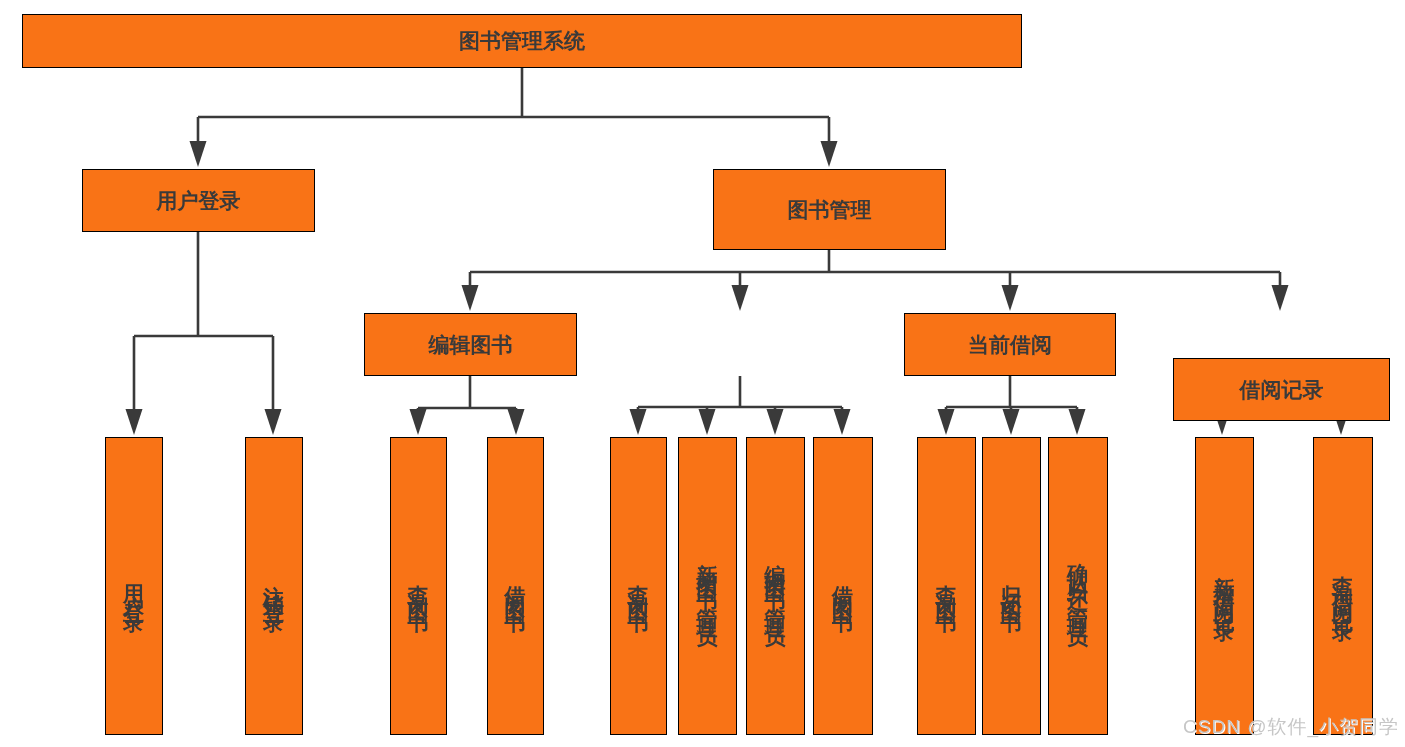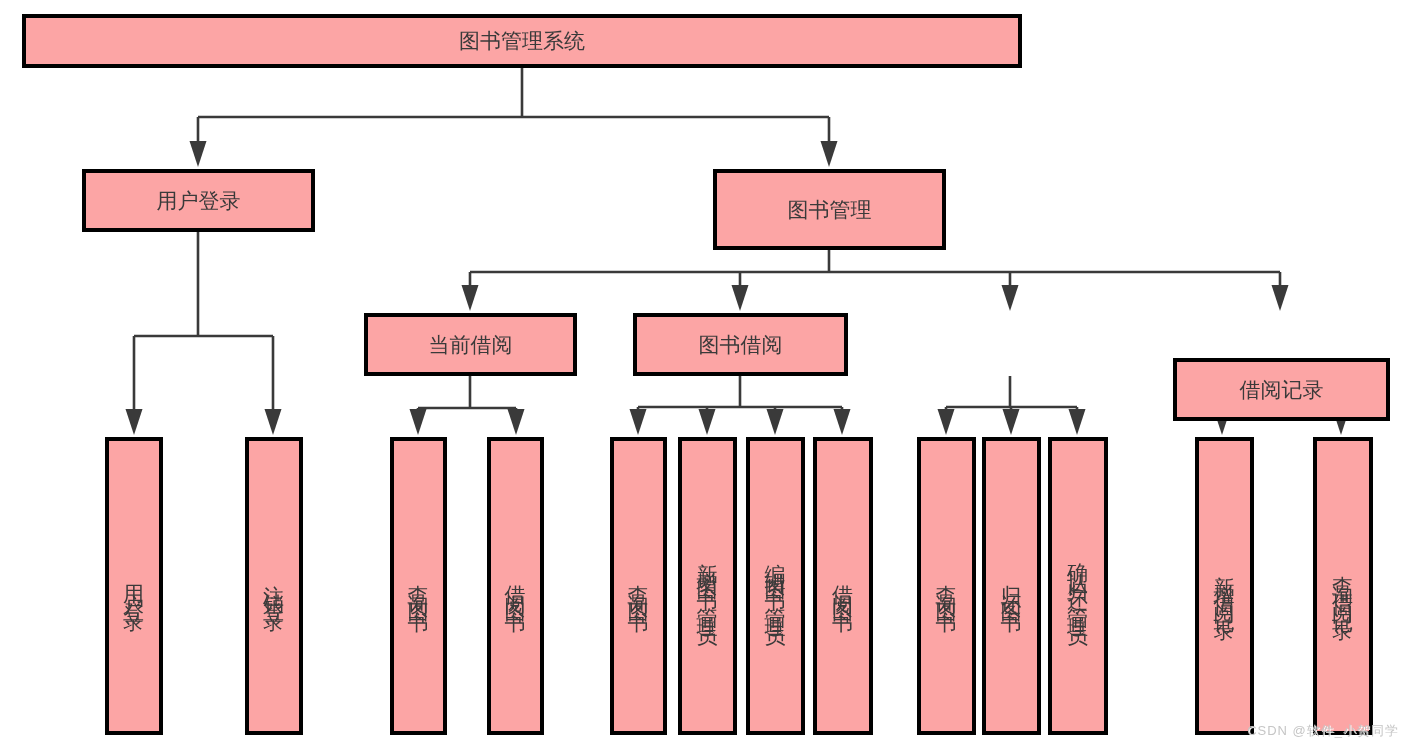--- a/index.html
+++ b/index.html
@@ -12,42 +12,43 @@
     overflow: hidden;
   }
   .connectors {
     position: absolute;
     left: 0; top: 0;
     width: 1405px; height: 747px;
   }
   .node {
     position: absolute;
     box-sizing: border-box;
-    background: #fca5a5;
-    border: 4px solid #000000;
+    background: #f97316;
+    border: 1px solid #000000;
     color: #3a3a3a;
     display: flex;
     align-items: center;
     justify-content: center;
     font-size: 21px;
     white-space: nowrap;
+    font-weight: bold;
   }
   .leaf {
     writing-mode: vertical-rl;
     text-orientation: mixed;
     letter-spacing: 9px;
     font-size: 21px;
     line-height: 1;
     white-space: nowrap;
   }
   .watermark {
     position: absolute;
     right: 6px;
     bottom: 7px;
-    font-size: 13px;
+    font-size: 19px;
     color: #c6c6c6;
     letter-spacing: 1px;
     text-shadow: 1px 1px 0 #ffffff;
   }
 </style>
 </head>
 <body>
 
 <div class="canvas">
 
@@ -82,22 +83,22 @@
       <polygon points="1222,435 1213.5,409 1230.5,409"></polygon>
       <polygon points="1341,435 1332.5,409 1349.5,409"></polygon>
     </g>
   </svg>
 
   <div class="node" style="left:22px; top:14px; width:1000px; height:54px;">图书管理系统</div>
 
   <div class="node" style="left:82px; top:169px; width:233px; height:63px;">用户登录</div>
   <div class="node" style="left:713px; top:169px; width:233px; height:81px;">图书管理</div>
 
-  <div class="node" style="left:364px; top:313px; width:213px; height:63px;">当前借阅</div>
-  <div class="node" style="left:633px; top:313px; width:215px; height:63px;">图书借阅</div>
+  <div class="node" style="left:364px; top:313px; width:213px; height:63px;">编辑图书</div>
+  <div class="node" style="left:904px; top:313px; width:212px; height:63px;">当前借阅</div>
   <div class="node" style="left:1173px; top:313px; width:217px; height:63px;margin-top:45px;">借阅记录</div>
 
   <div class="node leaf" style="left:105px; top:437px; width:58px; height:298px;">用户登录</div>
   <div class="node leaf" style="left:245px; top:437px; width:58px; height:298px;">注销登录</div>
 
   <div class="node leaf" style="left:390px; top:437px; width:57px; height:298px;">查询图书</div>
   <div class="node leaf" style="left:487px; top:437px; width:57px; height:298px;">借阅图书</div>
 
   <div class="node leaf" style="left:610px; top:437px; width:57px; height:298px;">查询图书</div>
   <div class="node leaf" style="left:678px; top:437px; width:59px; height:298px;">新增图书（管理员）</div>

